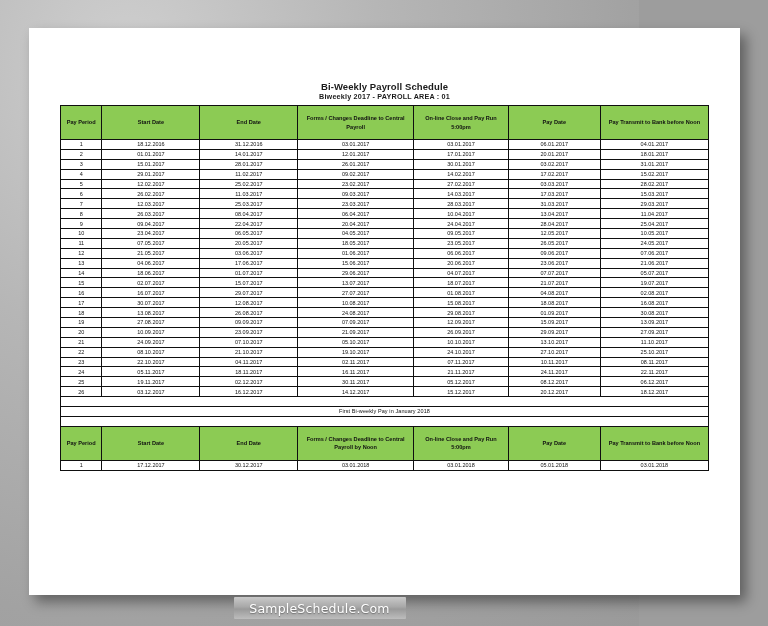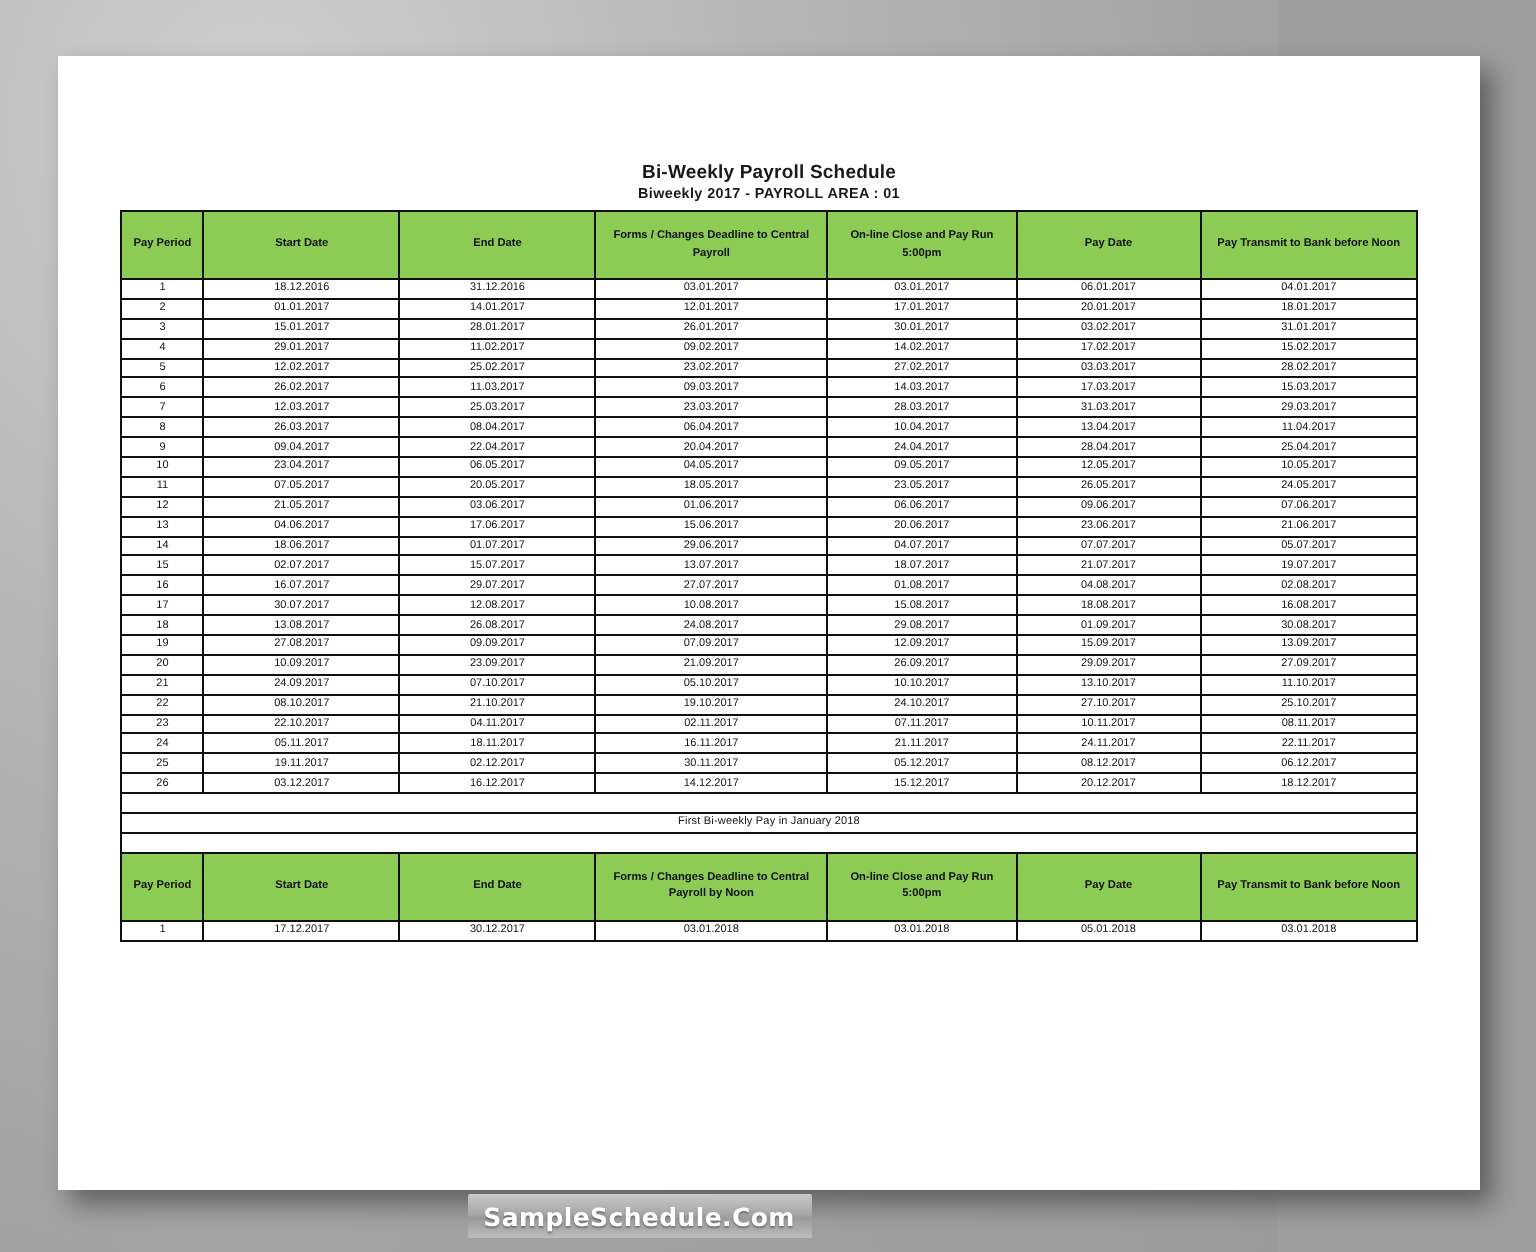--- a/index.html
+++ b/index.html
@@ -118,21 +118,21 @@
     height: 22px;
     background: linear-gradient(to bottom, #c9c9c9 0%, #a8a8a8 45%, #9a9a9a 55%, #bdbdbd 100%);
     display: flex;
     align-items: center;
     justify-content: center;
     border-radius: 1px;
   }
   .watermark span {
     font-family: "DejaVu Sans", sans-serif;
     font-size: 12.5px;
-    font-weight: bold;
+    font-weight: normal;
     color: #ffffff;
     letter-spacing: 0.2px;
     text-shadow: 0 1px 1px rgba(80,80,80,0.6);
   }
 </style>
 </head>
 <body>
 
 <div class="canvas">
   <div class="page">

